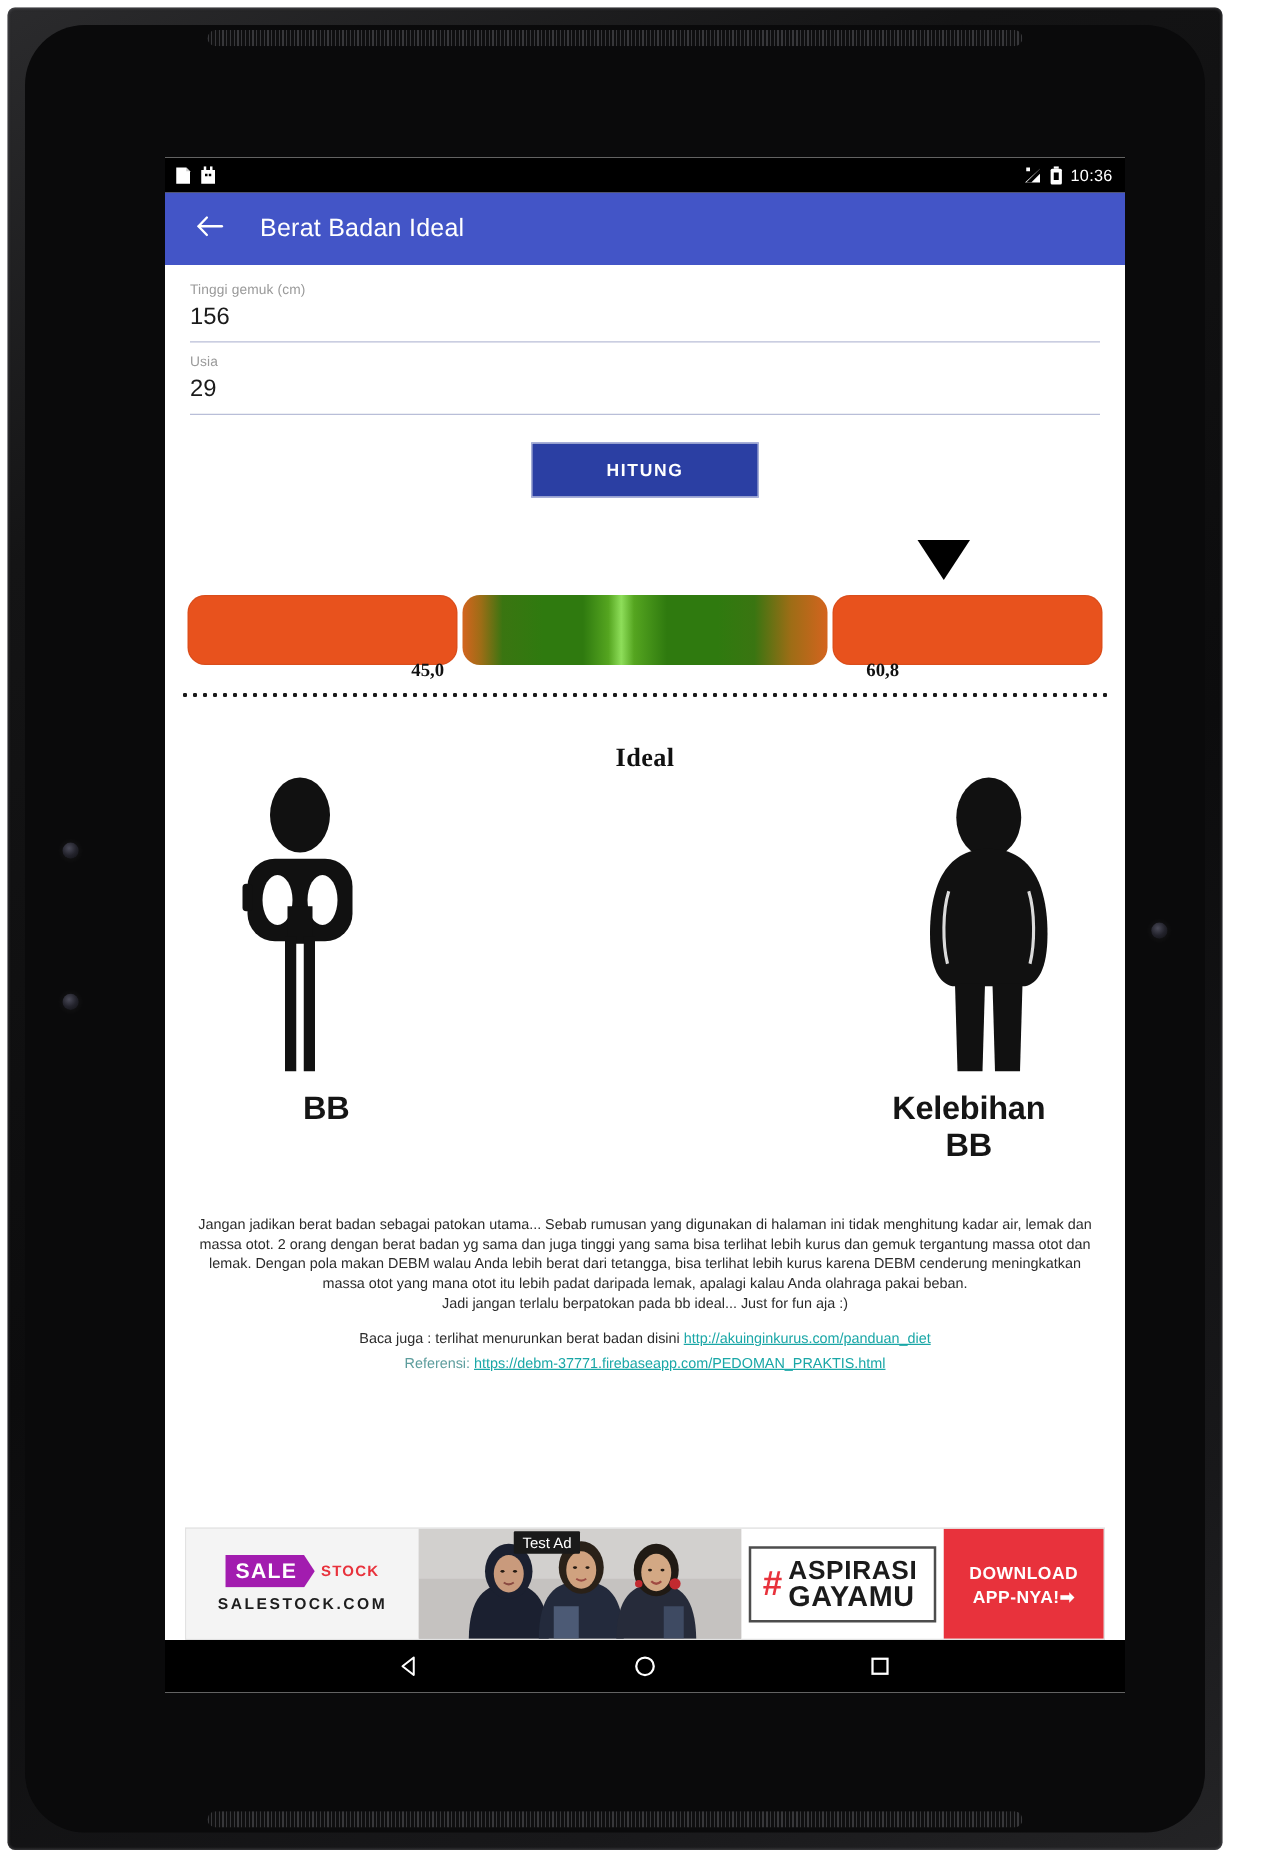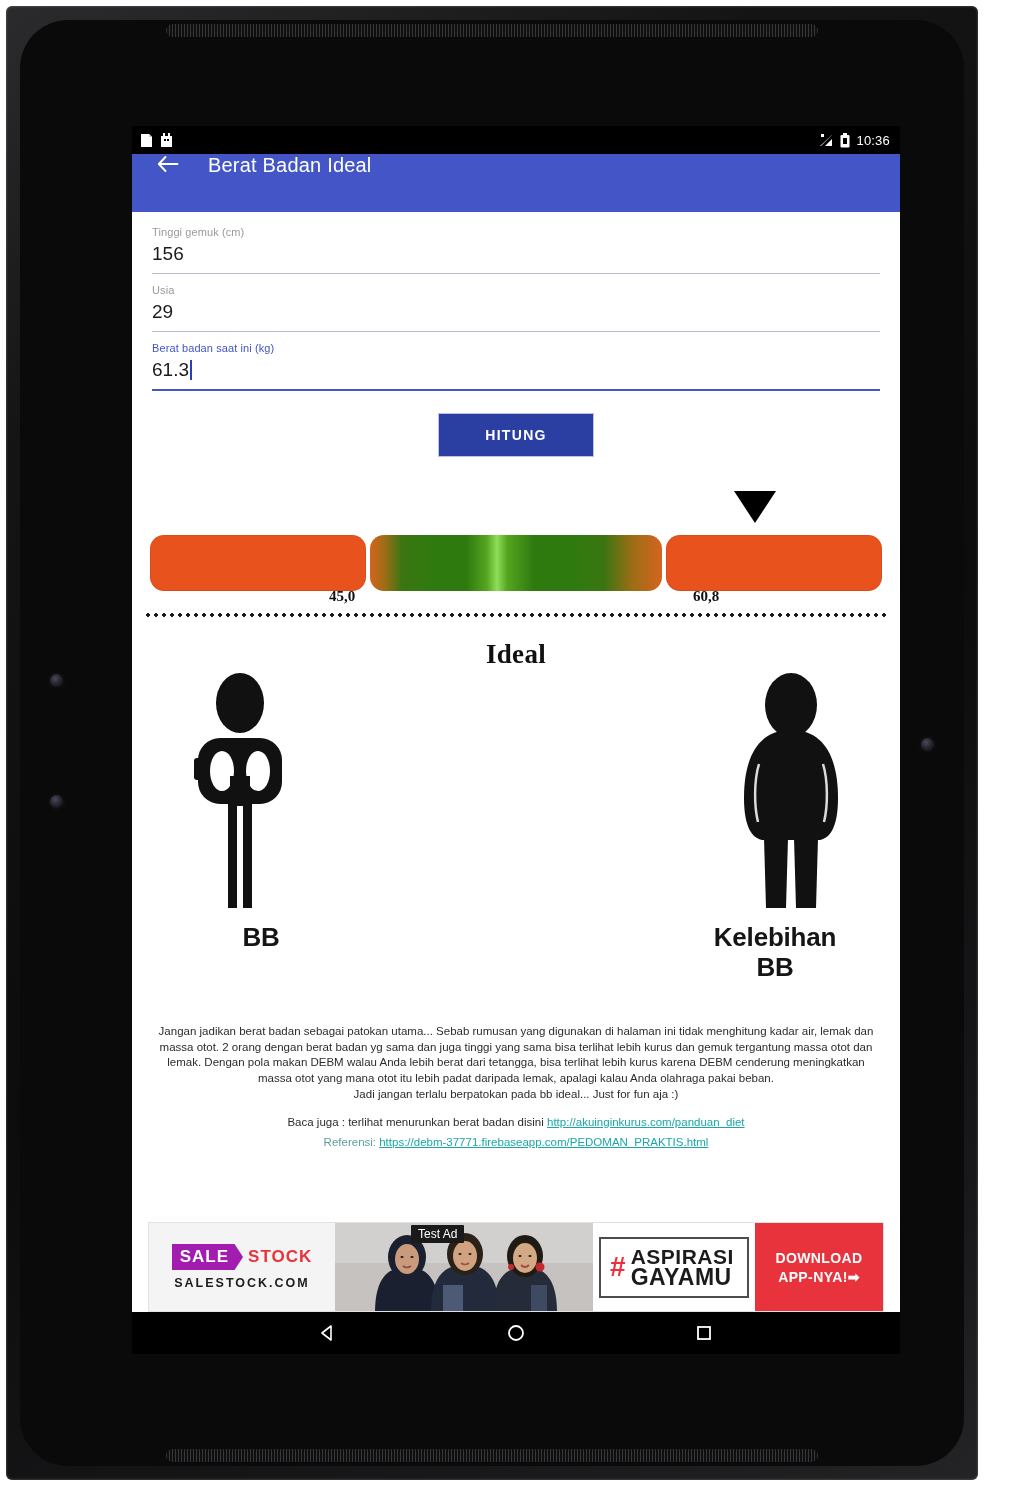--- a/index.html
+++ b/index.html
@@ -68,21 +68,21 @@
   }
   .sb-left { display: flex; align-items: center; gap: 7px; }
   .sb-right { margin-left: auto; display: flex; align-items: center; gap: 6px; }
   .sb-time { font-size: 13px; letter-spacing: .2px; }
   .sb-icon { display: block; }
 
   
   #appbar {
     height: 58px;
     background: #4355c7;
-    display: flex; 
+    display: flex; align-items: center;
     padding-left: 24px;
     gap: 28px;
   }
   #appbar-title {
     color: #ffffff;
     font-size: 20px;
     letter-spacing: .2px;
   }
   #back-arrow { cursor: pointer; }
 
@@ -110,21 +110,21 @@
     display: inline-block;
     width: 2px; height: 20px;
     background: #2b3fbd;
     vertical-align: -4px;
     margin-left: 1px;
   }
 
   
   #btn-row { display: flex; justify-content: center; margin-top: 22px; }
   #hitung-button {
-    width: 156px; height: 44px;
+    width: 182px; height: 44px;
     background: #2b3fa3;
     border: 1px solid #bcc2e0;
     color: #ffffff;
     font-size: 14px;
     font-weight: bold;
     letter-spacing: 1.3px;
     cursor: pointer;
   }
 
   
@@ -183,23 +183,23 @@
     background-size: 8px 8px;
     background-repeat: repeat-x;
     background-position: 0 2px;
   }
 
   
   #ideal-heading {
     text-align: center;
     font-family: "Liberation Serif", serif;
     font-weight: bold;
-    font-size: 27px;
+    font-size: 21px;
     color: #111111;
-    margin-top: 22px;
+    margin-top: 36px;
     letter-spacing: .3px;
   }
 
   
   #figures {
     position: relative;
     height: 268px;
     margin-top: 2px;
   }
   #fig-thin { position: absolute; left: 52px; top: 0; }
@@ -268,21 +268,21 @@
     background: #a21caf;
     color: #ffffff;
     font-size: 17px; font-weight: bold;
     padding: 3px 7px 3px 8px;
     letter-spacing: 1px;
     clip-path: polygon(0 0, 88% 0, 100% 50%, 88% 100%, 0 100%);
     padding-right: 14px;
   }
   .stock-text {
     color: #e8323c;
-    font-size: 17px; font-weight: bold;
+    font-size: 12px; font-weight: bold;
     letter-spacing: 1px;
     margin-left: 5px;
   }
   .salestock-dom {
     font-size: 12.5px; font-weight: bold;
     color: #1d1d1d; letter-spacing: 2px;
   }
   #ad-photo {
     width: 258px;
     position: relative;
@@ -394,24 +394,20 @@
       <div class="field">
         <label class="field-label">Tinggi gemuk (cm)</label>
         <div class="field-value">156</div>
       </div>
 
       <div class="field">
         <label class="field-label">Usia</label>
         <div class="field-value">29</div>
       </div>
 
-      <div class="field focused">
-        <label class="field-label">Berat badan saat ini (kg)</label>
-        <div class="field-value"><span>61.3</span><span class="caret"></span></div>
-      </div>
 
       <div id="btn-row">
         <button id="hitung-button">HITUNG</button>
       </div>
     </div>
 
     <div id="gauge-wrap">
       <div id="pointer"></div>
       <div id="gauge-bar">
         <div class="seg-left"></div>

